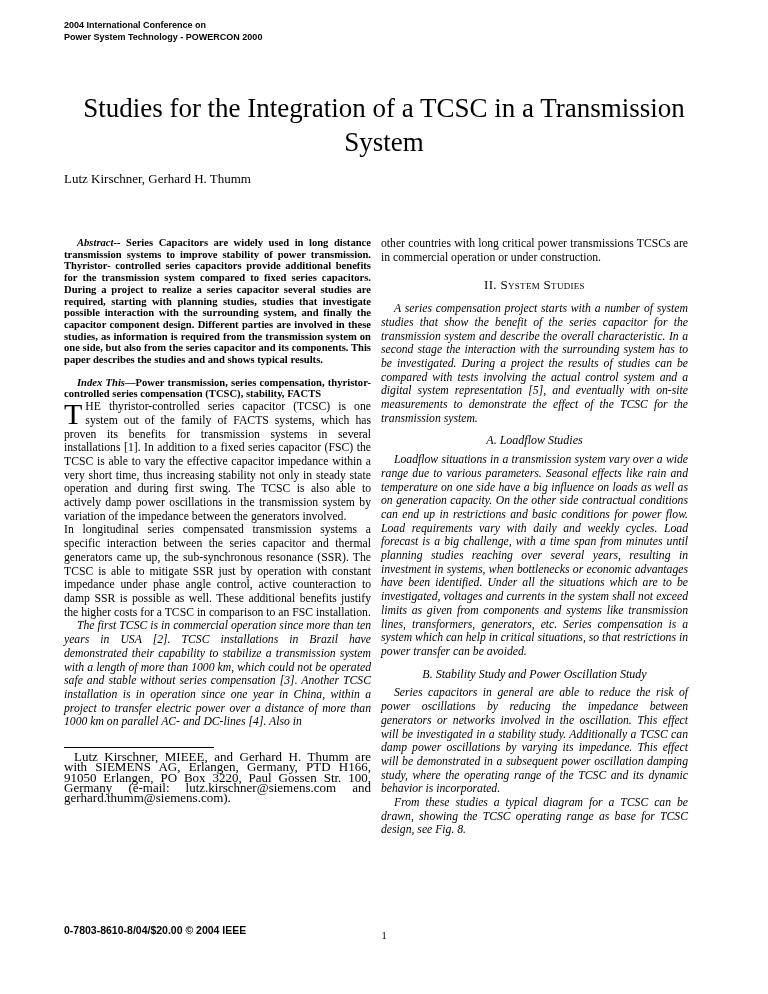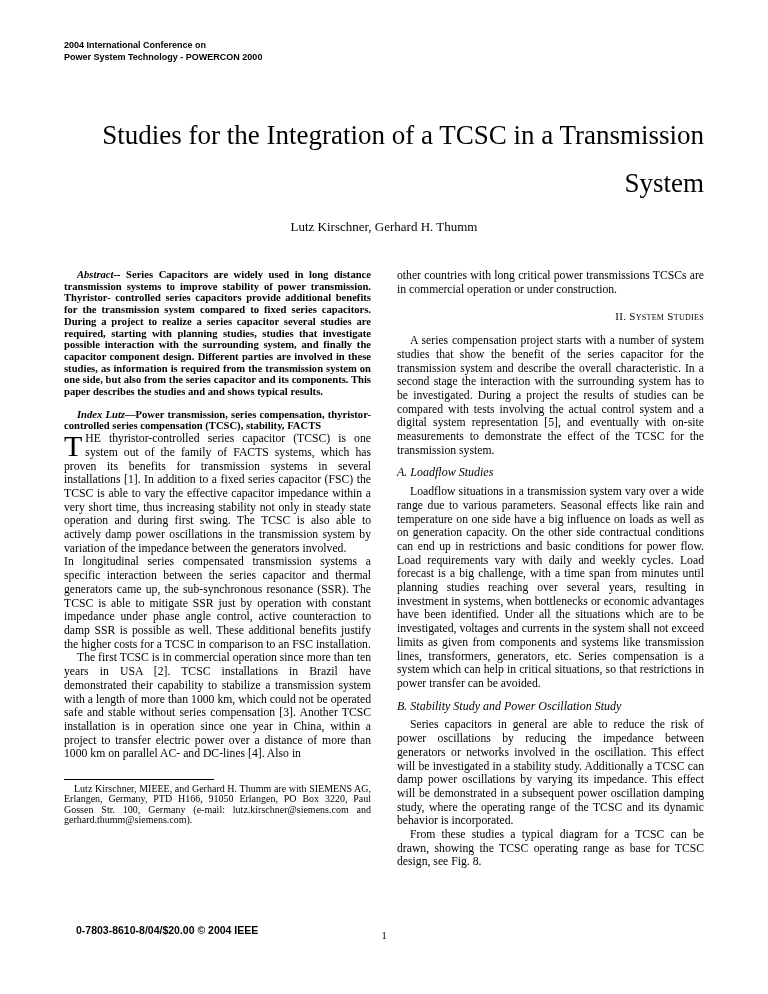--- a/index.html
+++ b/index.html
@@ -2,69 +2,69 @@
 <html><head>
 <meta charset="utf-8">
 <style>
   * { margin: 0; padding: 0; box-sizing: border-box; }
   html, body { background: #ffffff; }
   body {
     width: 768px; height: 994px; position: relative;
     font-family: "Liberation Serif", serif; color: #000;
     overflow: hidden;
   }
-  .page { position: absolute; inset: 0; padding: 40px 64px 0 64px; }
+  .page { position: absolute; inset: 0; padding: 20px 64px 0 64px; }
 
   .conf-header {
     font-family: "Liberation Sans", sans-serif;
     font-weight: bold; font-size: 9px; line-height: 11.5px;
   }
 
   .title {
-    font-weight: normal; font-size: 27px; line-height: 48px;
-    text-align: right; margin-top: 48px;
+    font-weight: normal; font-size: 27px; line-height: 34px;
+    text-align: center; margin-top: 48px;
   }
-  .authors { text-align: center; font-size: 13px; margin-top: 12px; }
+  .authors { font-size: 13px; margin-top: 12px; }
 
-  .columns { display: flex; gap: 26px; margin-top: 34px; }
+  .columns { display: flex; gap: 10px; margin-top: 50px; }
   .col { width: 307px; text-align: justify; font-size: 11.7px; line-height: 13.7px; }
 
   .abstract, .index-terms {
     font-weight: bold; font-size: 10.6px; line-height: 11.7px; text-indent: 13px;
   }
   .index-terms { margin-top: 11px; }
   .lead-italic { font-style: italic; }
 
   .section-heading {
-    text-align: right; font-variant: small-caps; font-size: 11px;
+    text-align: center; font-variant: small-caps; font-size: 13px;
     letter-spacing: 0.3px; margin: 14px 0 10px 0; text-indent: 0;
   }
   .sub-heading {
-    font-style: italic; font-size: 12px; text-align: left;
+    font-style: italic; font-size: 12px; text-align: center;
     margin: 9px 0 5px 0;
   }
-  p.indent { text-indent: 13px; }
+  p.indent { text-indent: 13px; font-style: italic; }
   p.body + p.body { margin-top: 0; }
 
   .dropcap {
     float: left; font-size: 30px; line-height: 25px;
     padding: 1px 3px 0 0;
   }
 
   .footnote {
-    margin-top: 18px; font-size: 10px; line-height: 10.3px;
+    margin-top: 18px; font-size: 13px; line-height: 10.3px;
     text-align: justify; text-indent: 10px;
   }
   .footnote-rule {
     width: 150px; border: none; border-top: 1px solid #000;
     margin: 0 0 4px 0;
   }
 
   .footer-copyright {
-    position: absolute; left: 76px; top: 924px;
+    position: absolute; left: 64px; top: 924px;
     font-family: "Liberation Sans", sans-serif;
     font-weight: bold; font-size: 10.5px;
   }
   .page-number {
     position: absolute; left: 0; width: 768px; top: 930px;
     text-align: center; font-size: 10.5px;
   }
 </style>
 </head>
 <body>
@@ -79,21 +79,21 @@
   <h1 class="title">Studies for the Integration of a TCSC in a Transmission System</h1>
 
   <div class="authors">Lutz Kirschner, Gerhard H. Thumm</div>
 
   <div class="columns">
 
     <div class="col">
 
       <p class="abstract"><span class="lead-italic">Abstract--</span><span> Series Capacitors are widely used in long distance transmission systems to improve stability of power transmission. Thyristor- controlled series capacitors provide additional benefits for the transmission system compared to fixed series capacitors. During a project to realize a series capacitor several studies are required, starting with planning studies, studies that investigate possible interaction with the surrounding system, and finally the capacitor component design. Different parties are involved in these studies, as information is required from the transmission system on one side, but also from the series capacitor and its components. This paper describes the studies and and shows typical results.</span></p>
 
-      <p class="index-terms"><span class="lead-italic">Index Lutz—</span><span>Power transmission, series compensation, thyristor-controlled series compensation (TCSC), stability, FACTS</span></p>
+      <p class="index-terms"><span class="lead-italic">Index This—</span><span>Power transmission, series compensation, thyristor-controlled series compensation (TCSC), stability, FACTS</span></p>
 
 
       <p class="body"><span class="dropcap">T</span><span>HE thyristor-controlled series capacitor (TCSC) is one system out of the family of FACTS systems, which has proven its benefits for transmission systems in several installations [1]. In addition to a fixed series capacitor (FSC) the TCSC is able to vary the effective capacitor impedance within a very short time, thus increasing stability not only in steady state operation and during first swing. The TCSC is also able to actively damp power oscillations in the transmission system by variation of the impedance between the generators involved.</span></p>
 
       <p class="body">In longitudinal series compensated transmission systems a specific interaction between the series capacitor and thermal generators came up, the sub-synchronous resonance (SSR). The TCSC is able to mitigate SSR just by operation with constant impedance under phase angle control, active counteraction to damp SSR is possible as well. These additional benefits justify the higher costs for a TCSC in comparison to an FSC installation.</p>
 
       <p class="body indent">The first TCSC is in commercial operation since more than ten years in USA [2]. TCSC installations in Brazil have demonstrated their capability to stabilize a transmission system with a length of more than 1000 km, which could not be operated safe and stable without series compensation [3]. Another TCSC installation is in operation since one year in China, within a project to transfer electric power over a distance of more than 1000 km on parallel AC- and DC-lines [4]. Also in</p>
 
       <div class="footnote">
         <hr class="footnote-rule">

